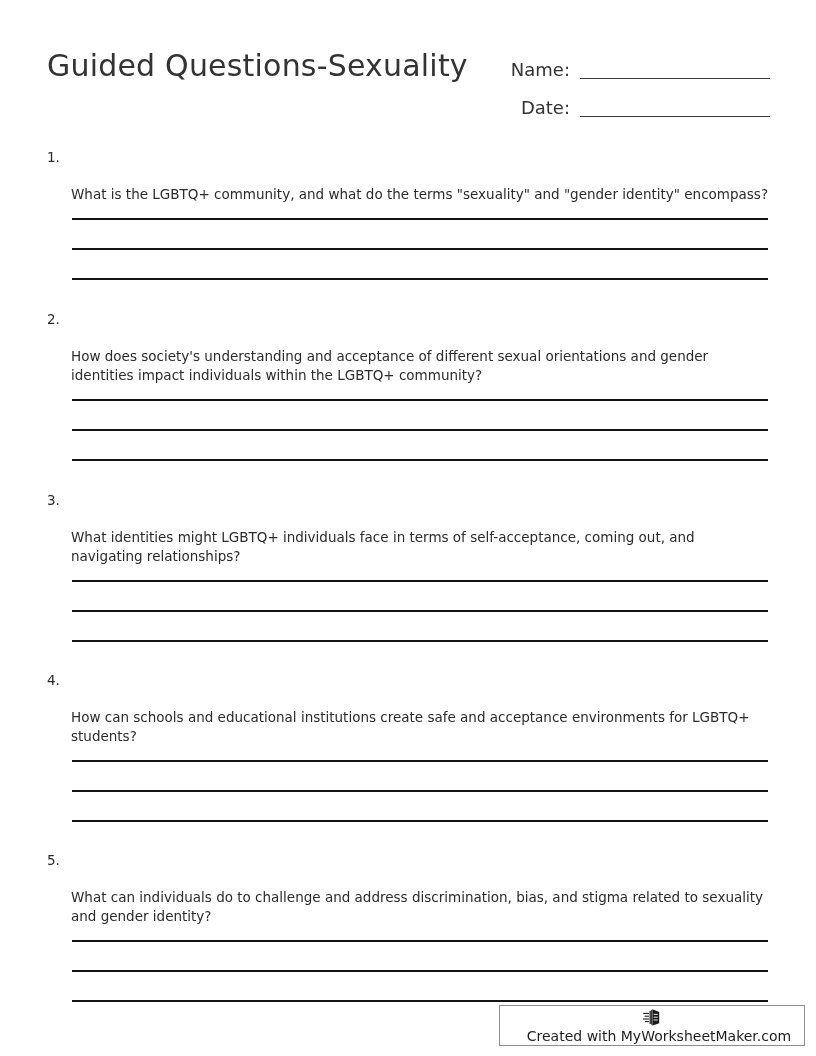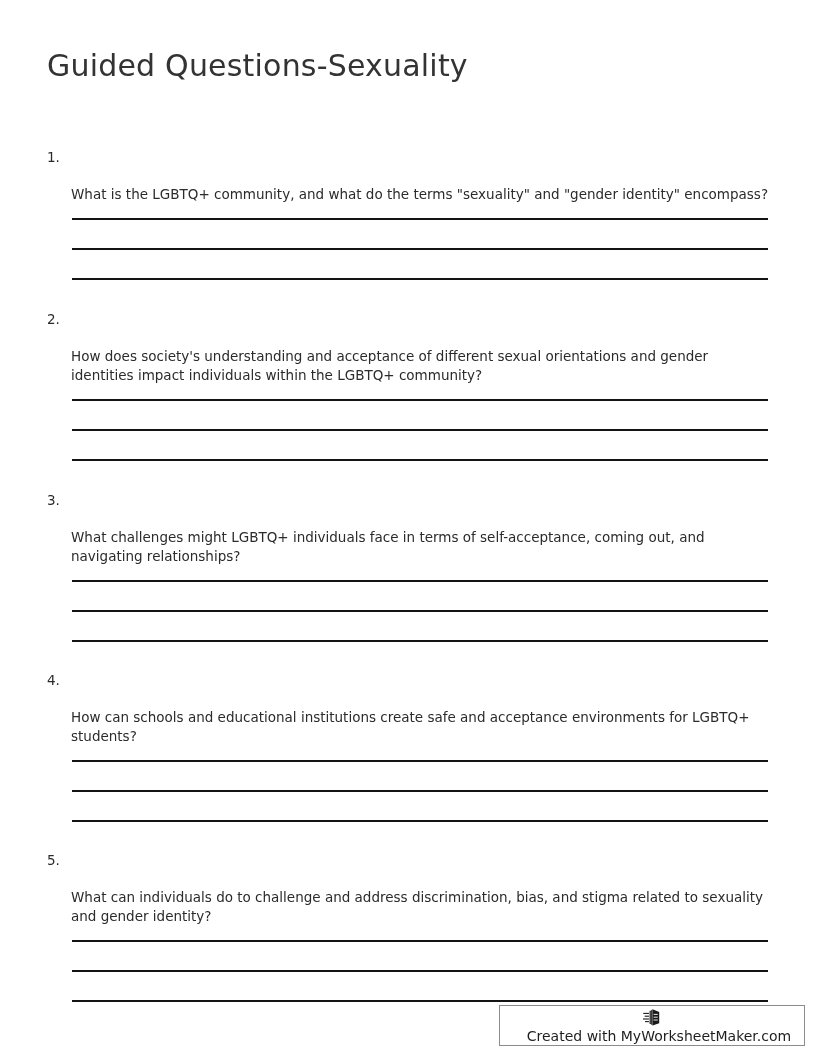--- a/index.html
+++ b/index.html
@@ -146,20 +146,28 @@
 </style>
 </head>
 <body>
 
 <div class="page">
 
   <div class="header">
     <div class="title">Guided Questions-Sexuality</div>
 
     <div class="meta-fields">
+      <div class="meta-row">
+        <span class="meta-label">Name:</span>
+        <span class="meta-rule"></span>
+      </div>
+      <div class="meta-row">
+        <span class="meta-label">Date:</span>
+        <span class="meta-rule"></span>
+      </div>
     </div>
   </div>
 
   <div class="questions">
 
     <div class="question-block" style="top:148px;">
       <div class="q-head">
         <span class="q-num">1.</span>
         <span class="q-text">What is the LGBTQ+ community, and what do the terms "sexuality" and "gender identity" encompass?</span>
       </div>
@@ -178,21 +186,21 @@
       <div class="answer-lines">
         <div class="answer-line"></div>
         <div class="answer-line gap-1"></div>
         <div class="answer-line gap-2"></div>
       </div>
     </div>
 
     <div class="question-block" style="top:491px;">
       <div class="q-head">
         <span class="q-num">3.</span>
-        <span class="q-text">What challenges might LGBTQ+ individuals face in terms of self-acceptance, coming out, and navigating relationships?</span>
+        <span class="q-text">What identities might LGBTQ+ individuals face in terms of self-acceptance, coming out, and navigating relationships?</span>
       </div>
       <div class="answer-lines">
         <div class="answer-line"></div>
         <div class="answer-line gap-1"></div>
         <div class="answer-line gap-2"></div>
       </div>
     </div>
 
     <div class="question-block" style="top:671px;">
       <div class="q-head">

